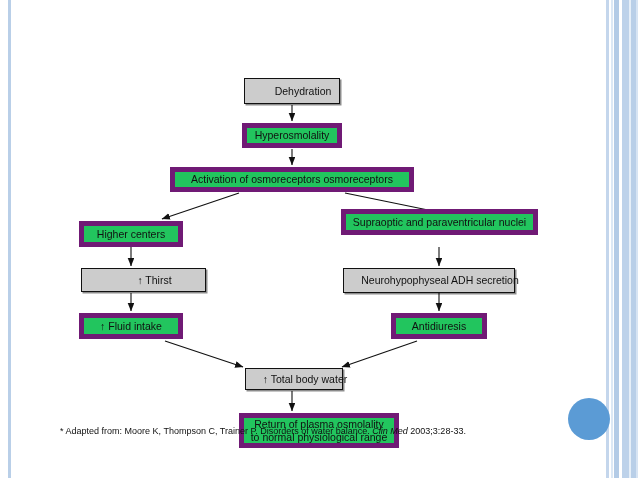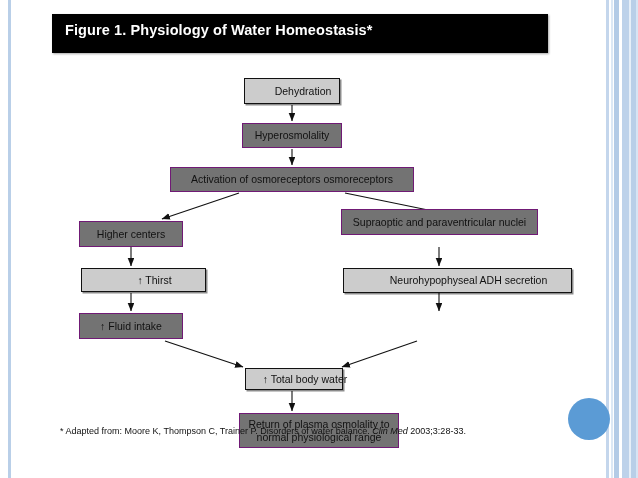--- a/index.html
+++ b/index.html
@@ -65,22 +65,22 @@
   .chart {
     position: absolute;
     left: 0; top: 39px;
     width: 496px; height: 400px;
   }
   .chart svg { position: absolute; left: 0; top: 0; }
 
   .node {
     position: absolute;
     box-sizing: border-box;
-    border: 1px solid #701a75;
-    background: #737373;
+    border: 5px solid #701a75;
+    background: #22c55e;
     color: #111111;
     font-size: 10.5px;
     display: flex;
     align-items: center;
     justify-content: center;
     text-align: center;
     line-height: 1.22;
     padding: 0 6px;
     white-space: nowrap;
   }
@@ -117,23 +117,20 @@
     <div class="stripe" style="left:18px;width:7px;background:#bdd2ea;"></div>
     <div class="stripe" style="left:25px;width:2px;background:#e6eff8;"></div>
     <div class="stripe" style="left:27px;width:5px;background:#b9cfe8;"></div>
     <div class="stripe" style="left:32px;width:2px;background:#d7e4f3;"></div>
   </div>
 
   <div class="deco-circle"></div>
 
   <div class="figure-wrap">
 
-    <div class="title-bar">
-      <div class="title-text">Figure 1. Physiology of Water Homeostasis*</div>
-    </div>
 
     <div class="chart">
 
       <svg width="496" height="400">
         <defs>
           <marker id="ah" markerWidth="9" markerHeight="9" refX="7.2" refY="3" orient="auto" markerUnits="strokeWidth">
             <path d="M0,0 L7.5,3 L0,6 z" fill="#111111"></path>
           </marker>
         </defs>
         <g stroke="#111111" stroke-width="1.1" fill="none" marker-end="url(#ah)">
@@ -158,22 +155,23 @@
       <div class="node" style="left:118px;top:114px;width:244px;height:25px;">Activation of osmoreceptors osmoreceptors</div>
 
       <div class="node" style="left:27px;top:168px;width:104px;height:26px;">Higher centers</div>
 
       <div class="node shaded" style="left:29px;top:215px;width:125px;height:24px;">↑ Thirst</div>
 
       <div class="node" style="left:27px;top:260px;width:104px;height:26px;">↑ Fluid intake</div>
 
       <div class="node" style="left:289px;top:156px;width:197px;height:26px;">Supraoptic and paraventricular nuclei</div>
 
-      <div class="node shaded" style="left:291px;top:215px;width:229px;height:25px;">Neurohypophyseal ADH secretion</div>
+      <div class="node shaded" style="left:291px;top:215px;width:172px;height:25px;">Neurohypophyseal ADH secretion</div>
 
+      <div class="node" style="left:339px;top:260px;width:96px;height:26px;">Antidiuresis</div>
 
       <div class="node shaded" style="left:193px;top:315px;width:98px;height:22px;">↑ Total body water</div>
 
       <div class="node two-line" style="left:160px;top:360px;width:160px;height:35px;margin-left:27px;">Return of plasma osmolality to normal physiological range</div>
 
     </div>
 
     <div class="footnote"><span>* Adapted from: Moore K, Thompson C, Trainer P. Disorders of water balance. </span><i>Clin Med</i><span> 2003;3:28-33.</span></div>
 
   </div>

